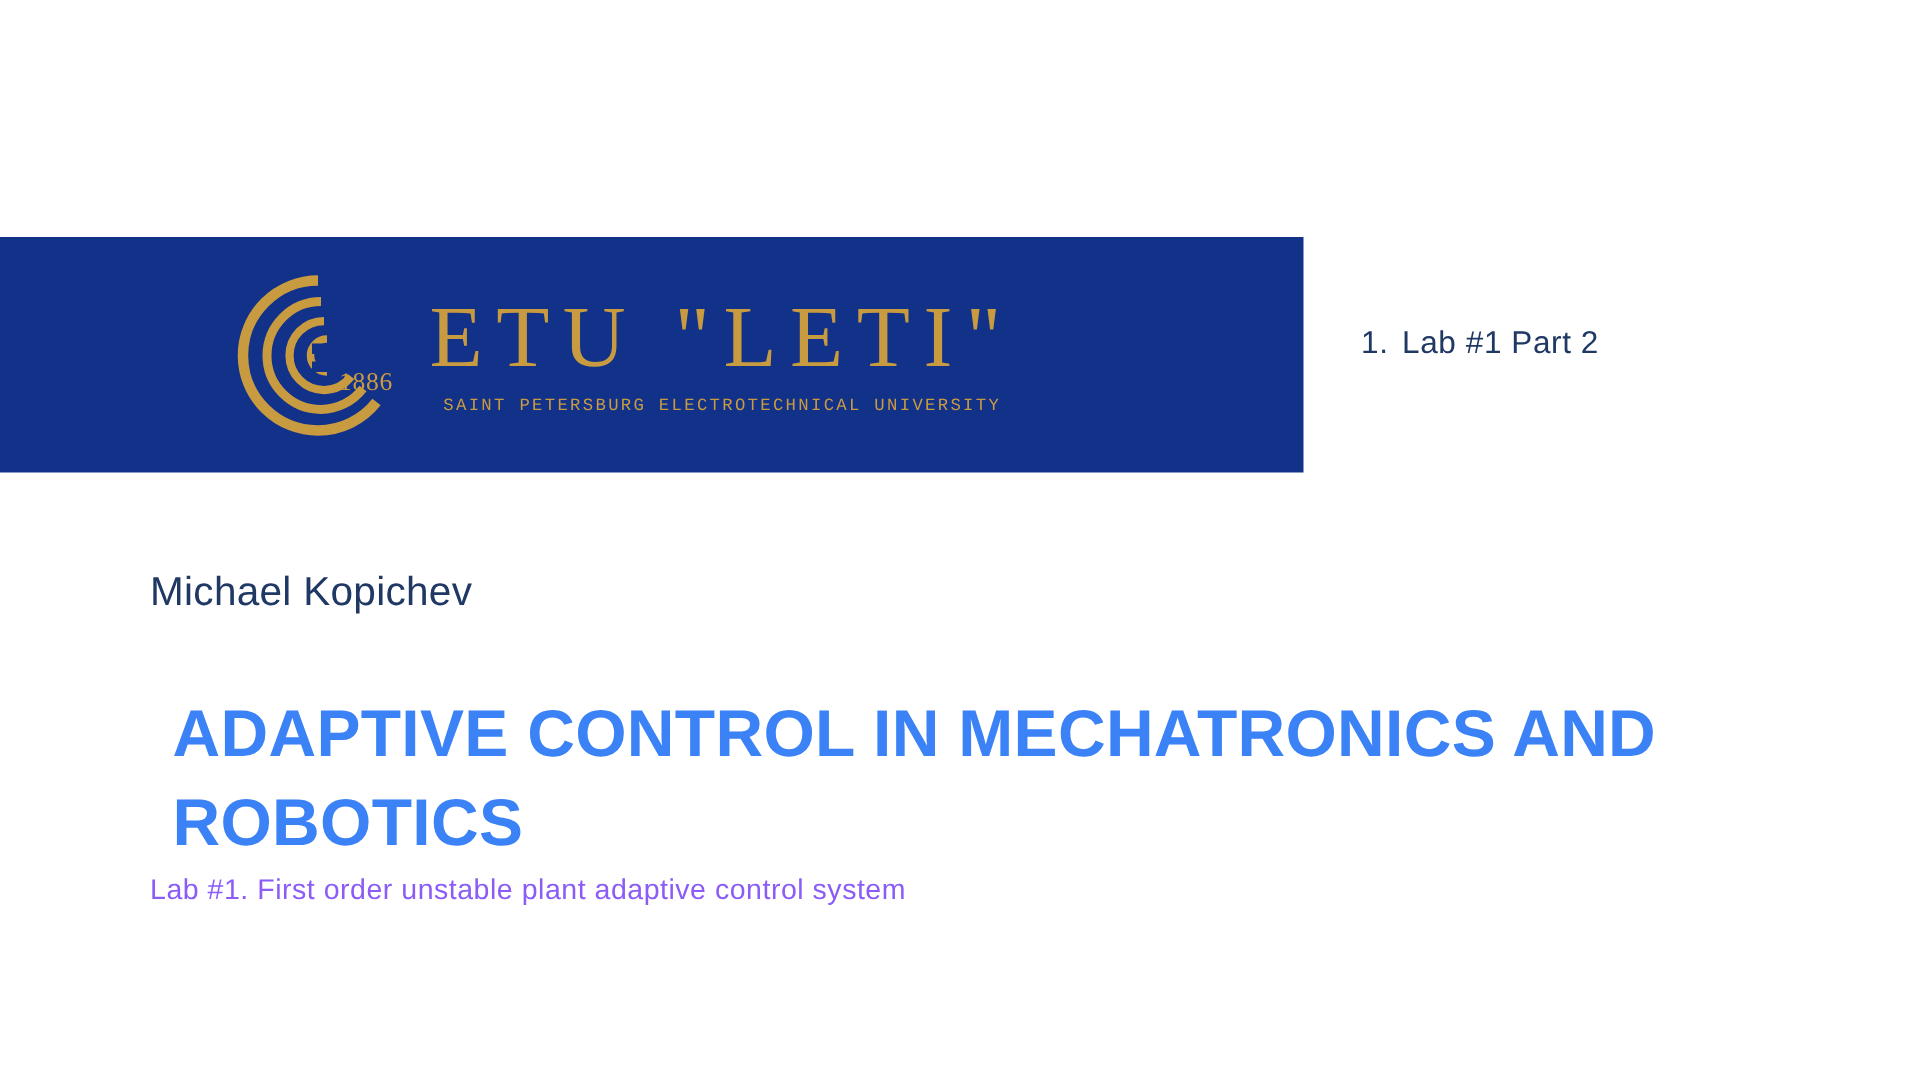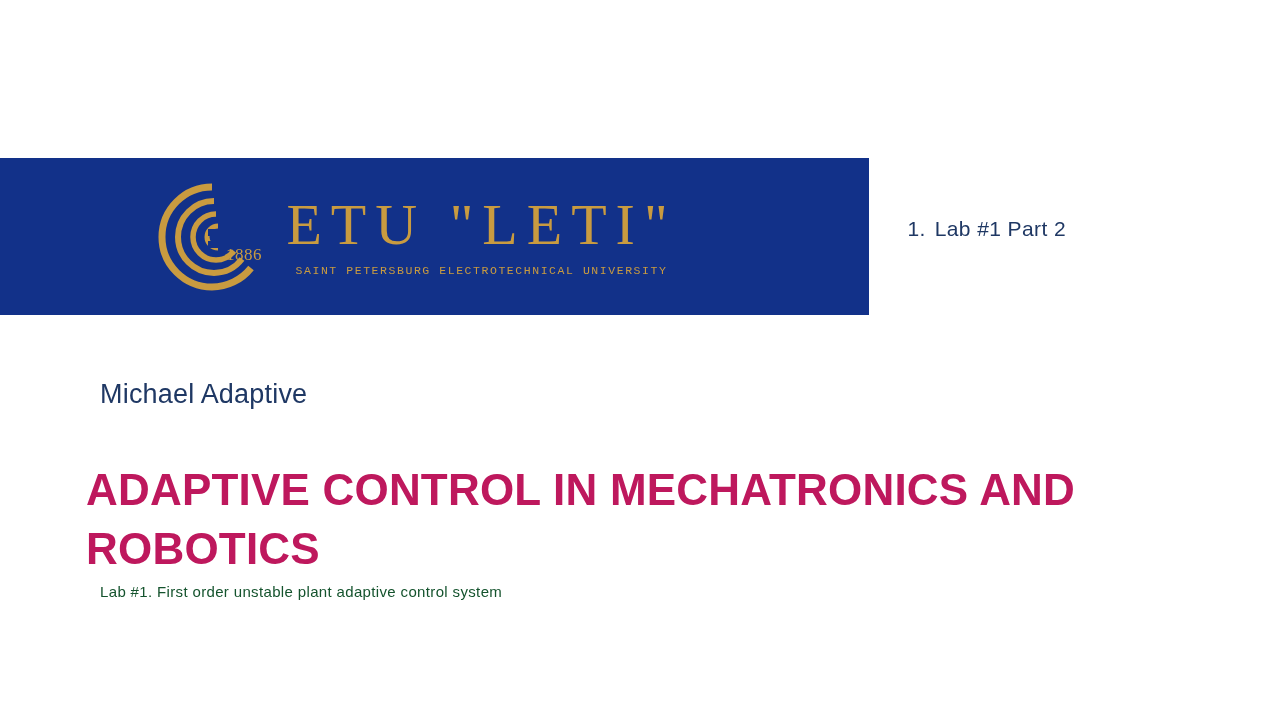--- a/index.html
+++ b/index.html
@@ -93,37 +93,37 @@
     position: absolute;
     left: 100px;
     top: 379px;
     font-size: 27px;
     color: #1f3864;
     letter-spacing: 0.2px;
   }
 
   .main-title {
     position: absolute;
-    left: 86px;
+    left: 115px;
     top: 432px;
     width: 1020px;
     font-size: 44px;
     font-weight: bold;
-    color: #be185d;
+    color: #3b82f6;
     line-height: 1.33;
     letter-spacing: 0.2px;
     text-transform: uppercase;
   }
 
   .subtitle {
     position: absolute;
     left: 100px;
     top: 583px;
-    font-size: 15px;
-    color: #14532d;
+    font-size: 19px;
+    color: #8b5cf6;
     letter-spacing: 0.35px;
   }
 </style>
 </head>
 <body>
 
 <div class="slide">
 
   <div class="logo-banner">
     <div class="logo-wrap">
@@ -147,19 +147,19 @@
         <div class="logo-sub">SAINT PETERSBURG ELECTROTECHNICAL UNIVERSITY</div>
       </div>
 
     </div>
   </div>
 
   <div class="section-label">
     <span class="num">1.</span><span>Lab #1 Part 2</span>
   </div>
 
-  <div class="author">Michael Adaptive</div>
+  <div class="author">Michael Kopichev</div>
 
   <h1 class="main-title">Adaptive control in mechatronics and robotics</h1>
 
   <div class="subtitle">Lab #1. First order unstable plant adaptive control system</div>
 
 </div>
 
 </body></html>

